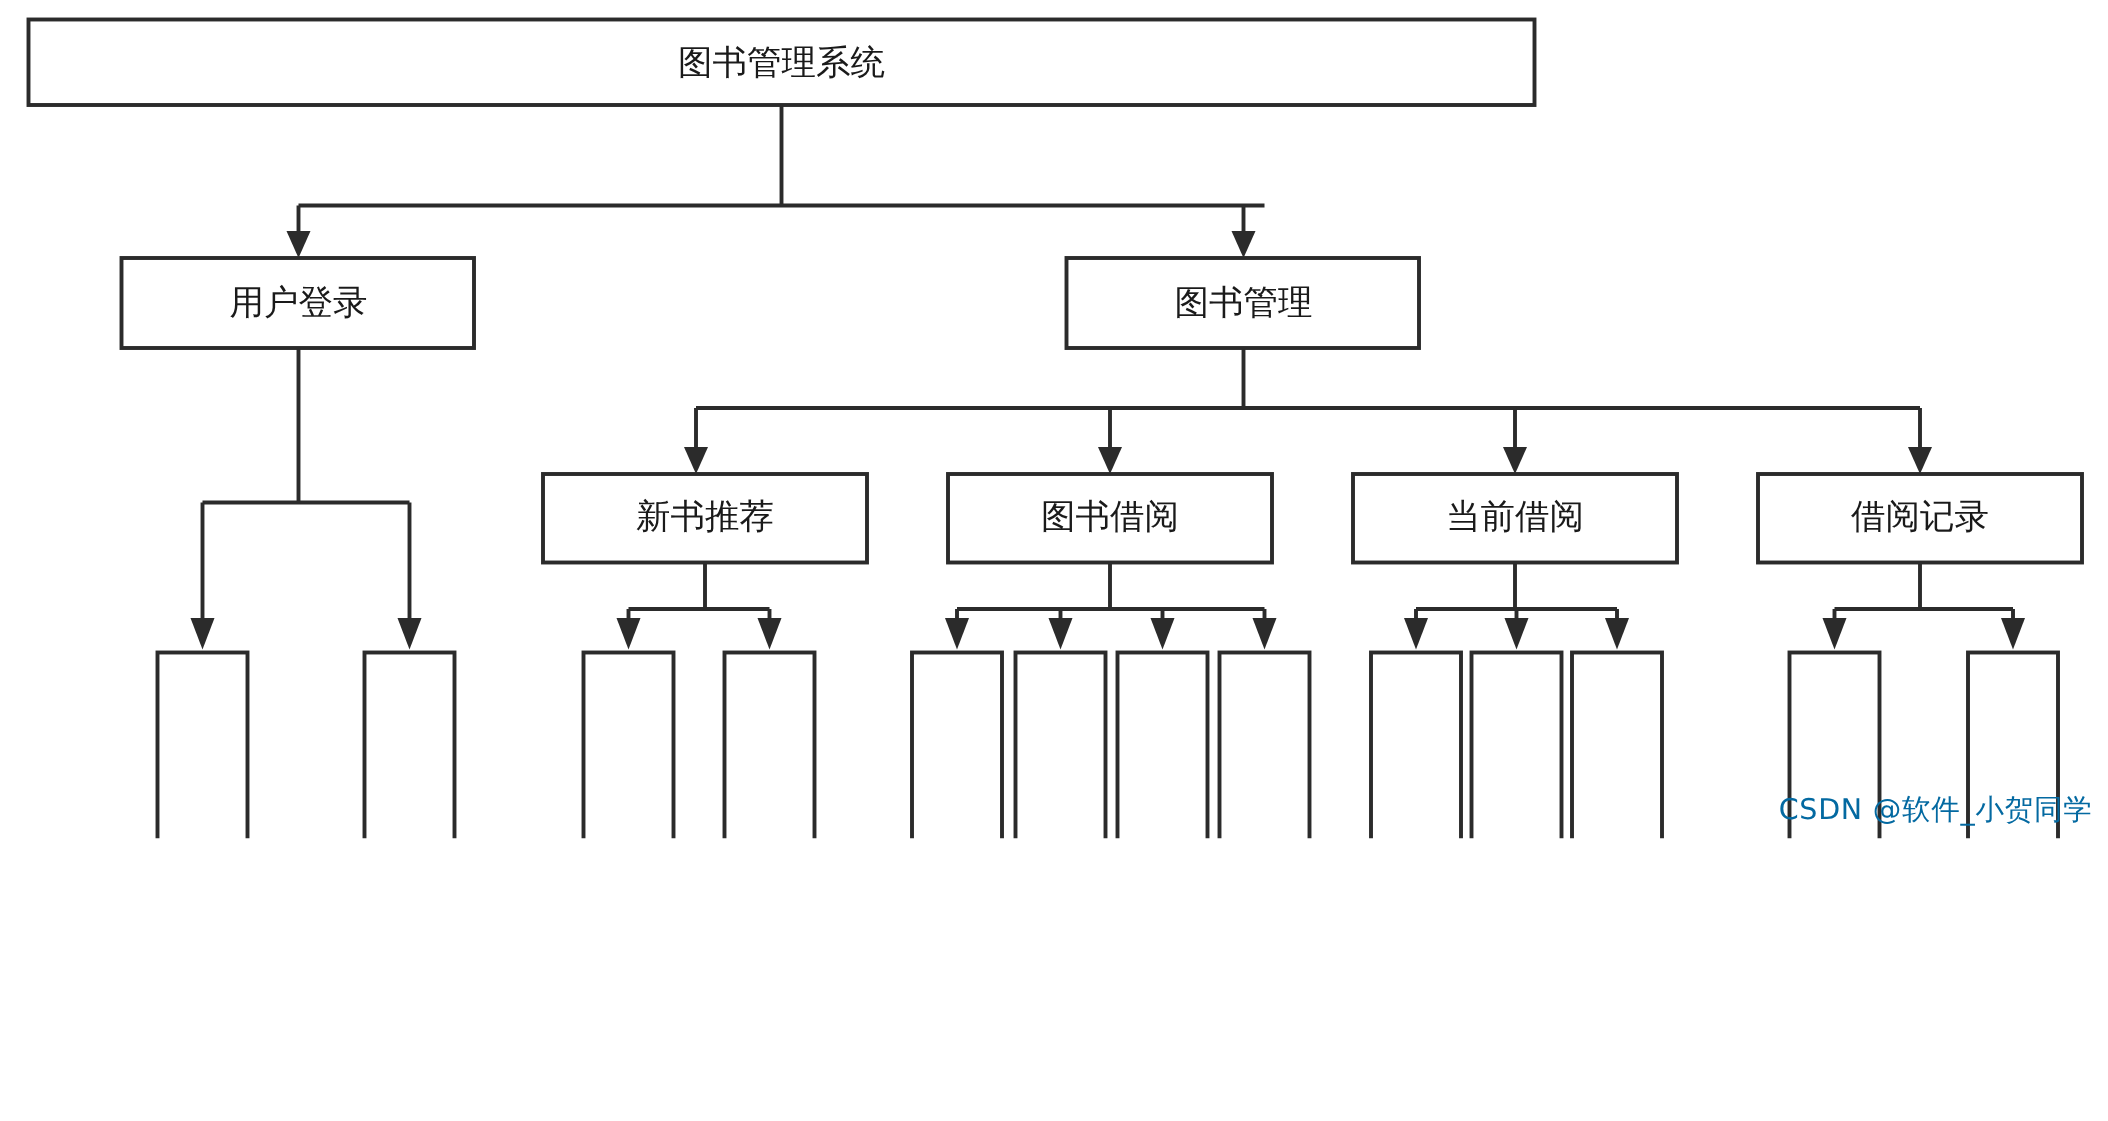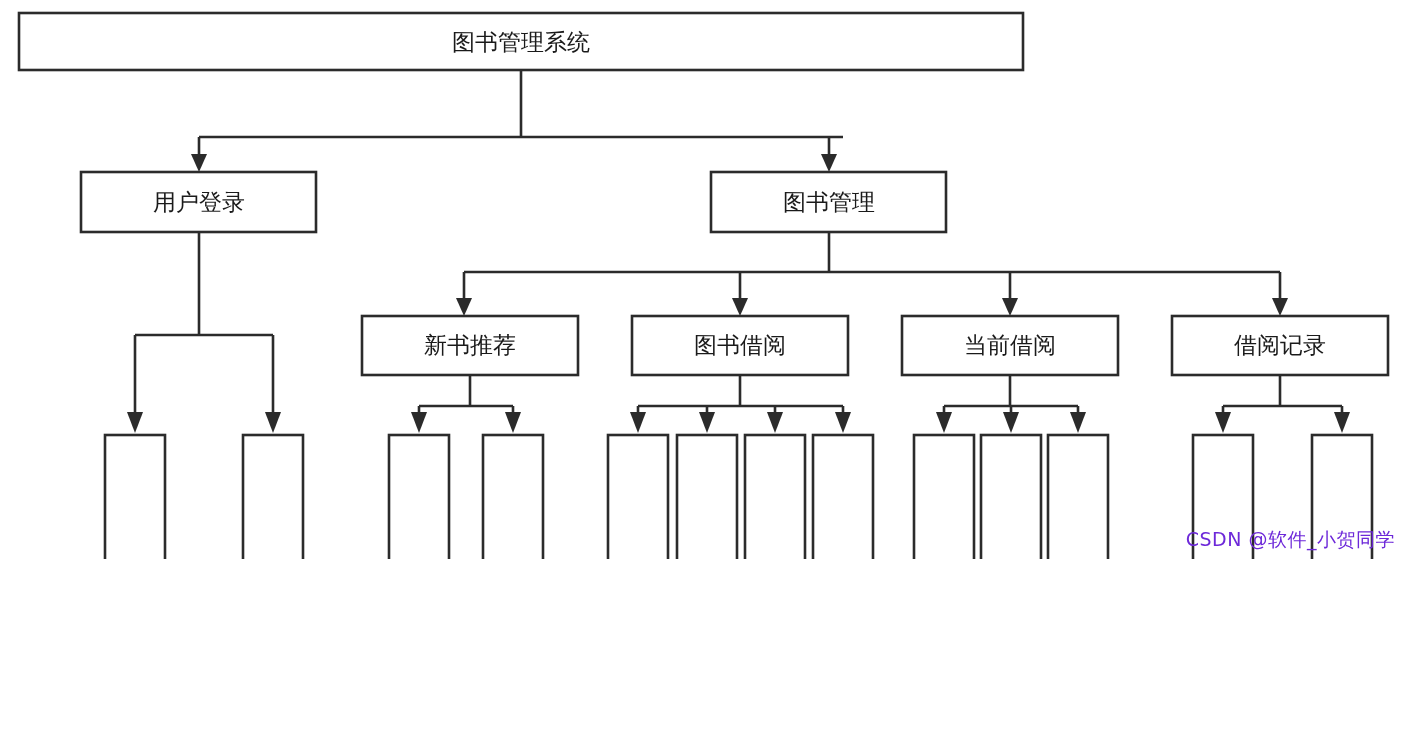--- a/index.html
+++ b/index.html
@@ -64,21 +64,21 @@
     text-align: center;
     pointer-events: none;
     user-select: none;
   }
   .watermark {
     position: absolute;
     right: 10px;
     bottom: 6px;
     font-family: "DejaVu Sans", "Liberation Sans", sans-serif;
     font-size: 19px;
-    color: #6d28d9;
+    color: #0369a1;
     letter-spacing: 0.5px;
     white-space: nowrap;
     user-select: none;
     margin-left: 37px;
   }
 </style>
 </head>
 <body>
 
 <div id="diagram-root">

